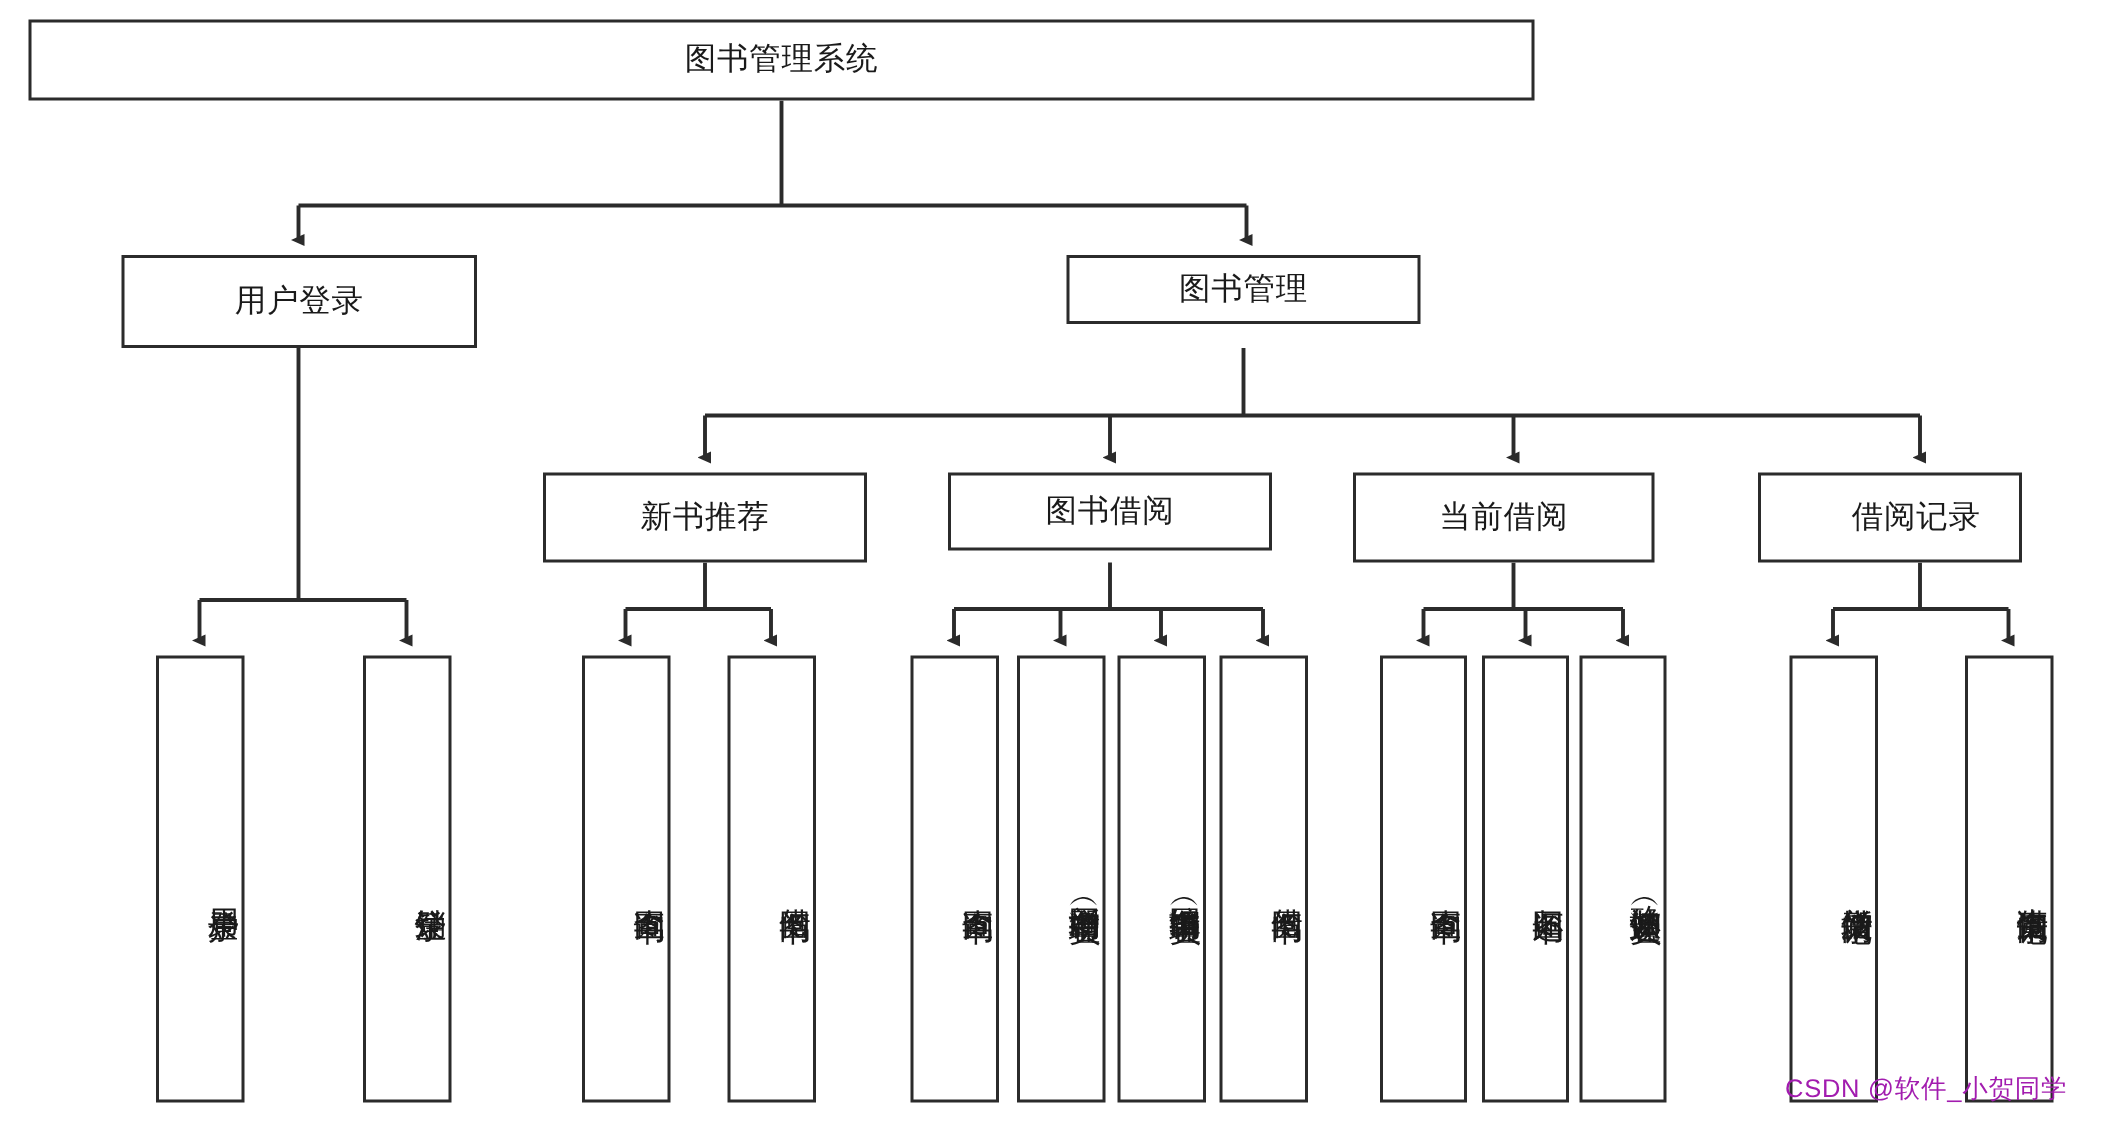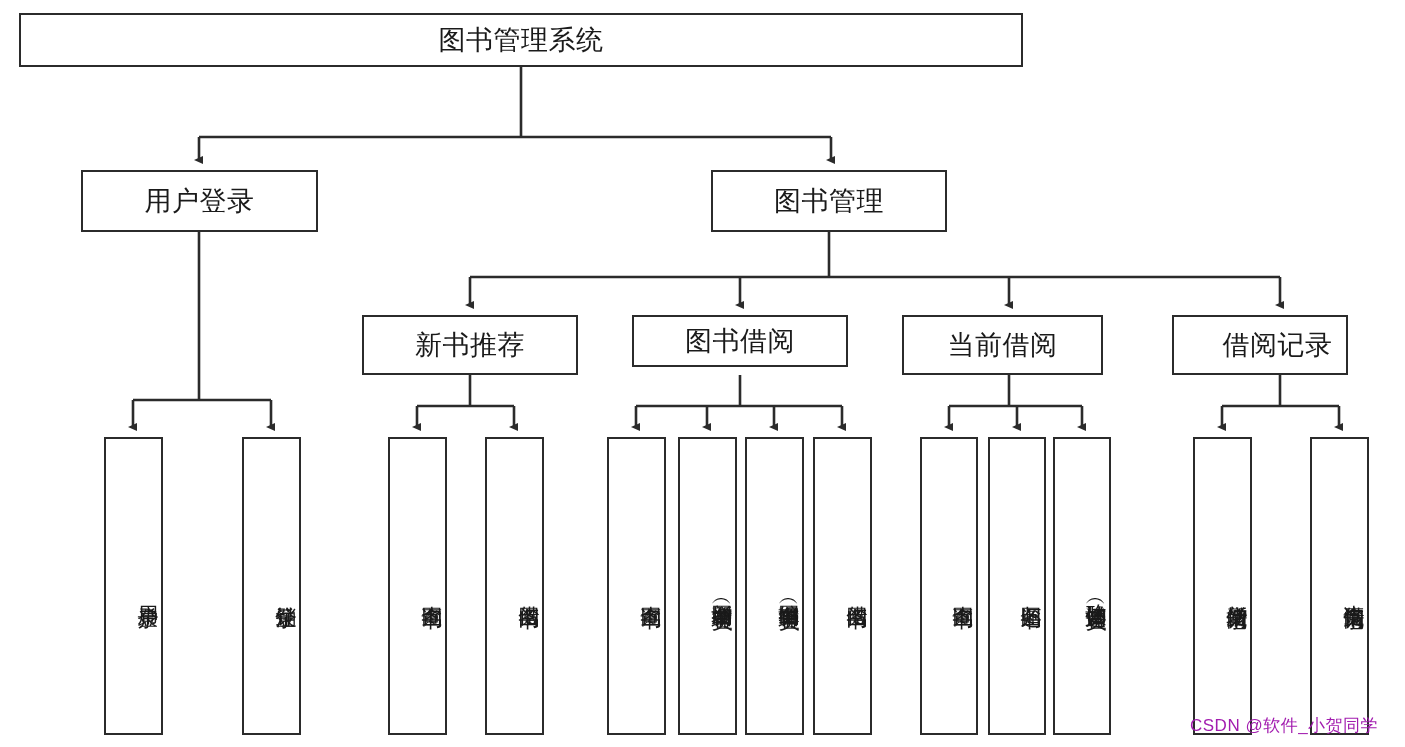--- a/index.html
+++ b/index.html
@@ -21,21 +21,21 @@
     position: absolute;
     box-sizing: border-box;
     border: 2px solid #2b2b2b;
     background: #ffffff;
     display: flex;
     align-items: center;
     justify-content: center;
     color: #1a1a1a;
   }
   .node.h {
-    font-size: 27px;
+    font-size: 21px;
     line-height: 1.2;
     letter-spacing: 0.5px;
   }
   .node.v {
     writing-mode: vertical-rl;
     text-orientation: upright;
     font-size: 21px;
     line-height: 1.28;
     letter-spacing: 1px;
     align-items: flex-start;
@@ -120,21 +120,21 @@
     </g>
   </svg>
 
   <div class="node h" style="left:19px;top:13px;width:1004px;height:54px;">
     <span>图书管理系统</span>
   </div>
 
   <div class="node h" style="left:81px;top:170px;width:237px;height:62px;">
     <span>用户登录</span>
   </div>
-  <div class="node h" style="left:711px;top:170px;width:236px;height:62px;">
+  <div class="node h" style="left:711px;top:170px;width:236px;height:46px;">
     <span>图书管理</span>
   </div>
 
   <div class="node h" style="left:362px;top:315px;width:216px;height:60px;">
     <span>新书推荐</span>
   </div>
   <div class="node h" style="left:632px;top:315px;width:216px;height:52px;">
     <span>图书借阅</span>
   </div>
   <div class="node h" style="left:902px;top:315px;width:201px;height:60px;">

